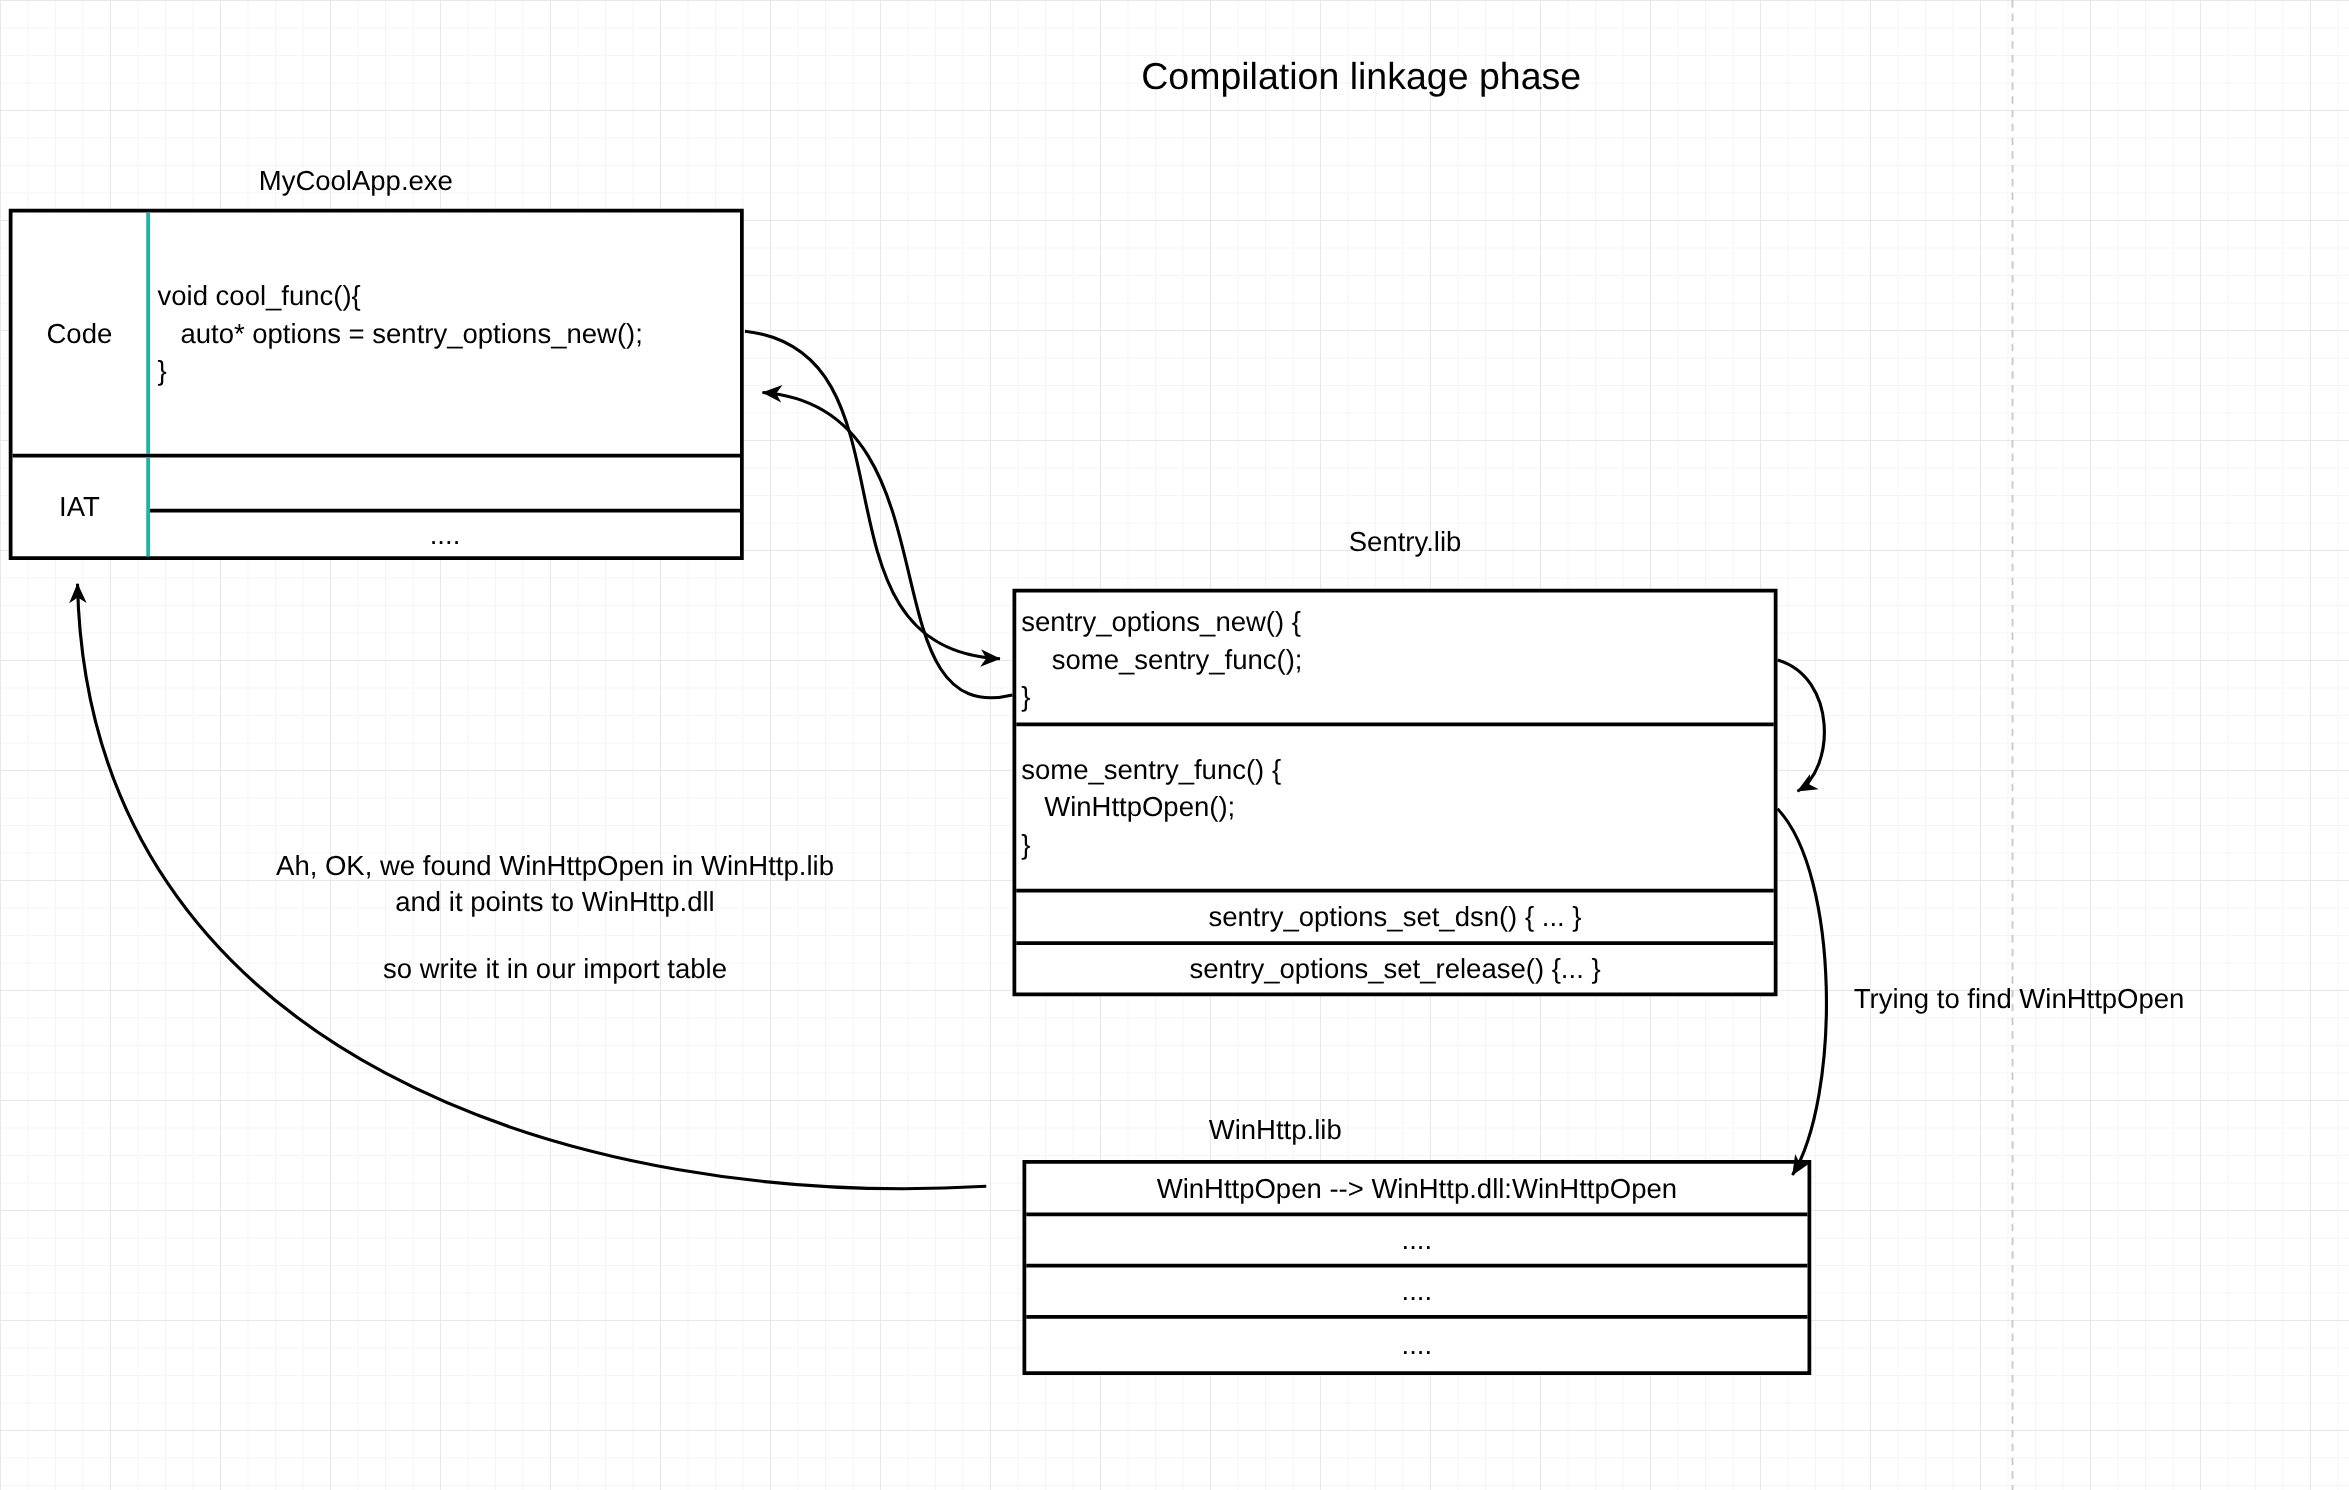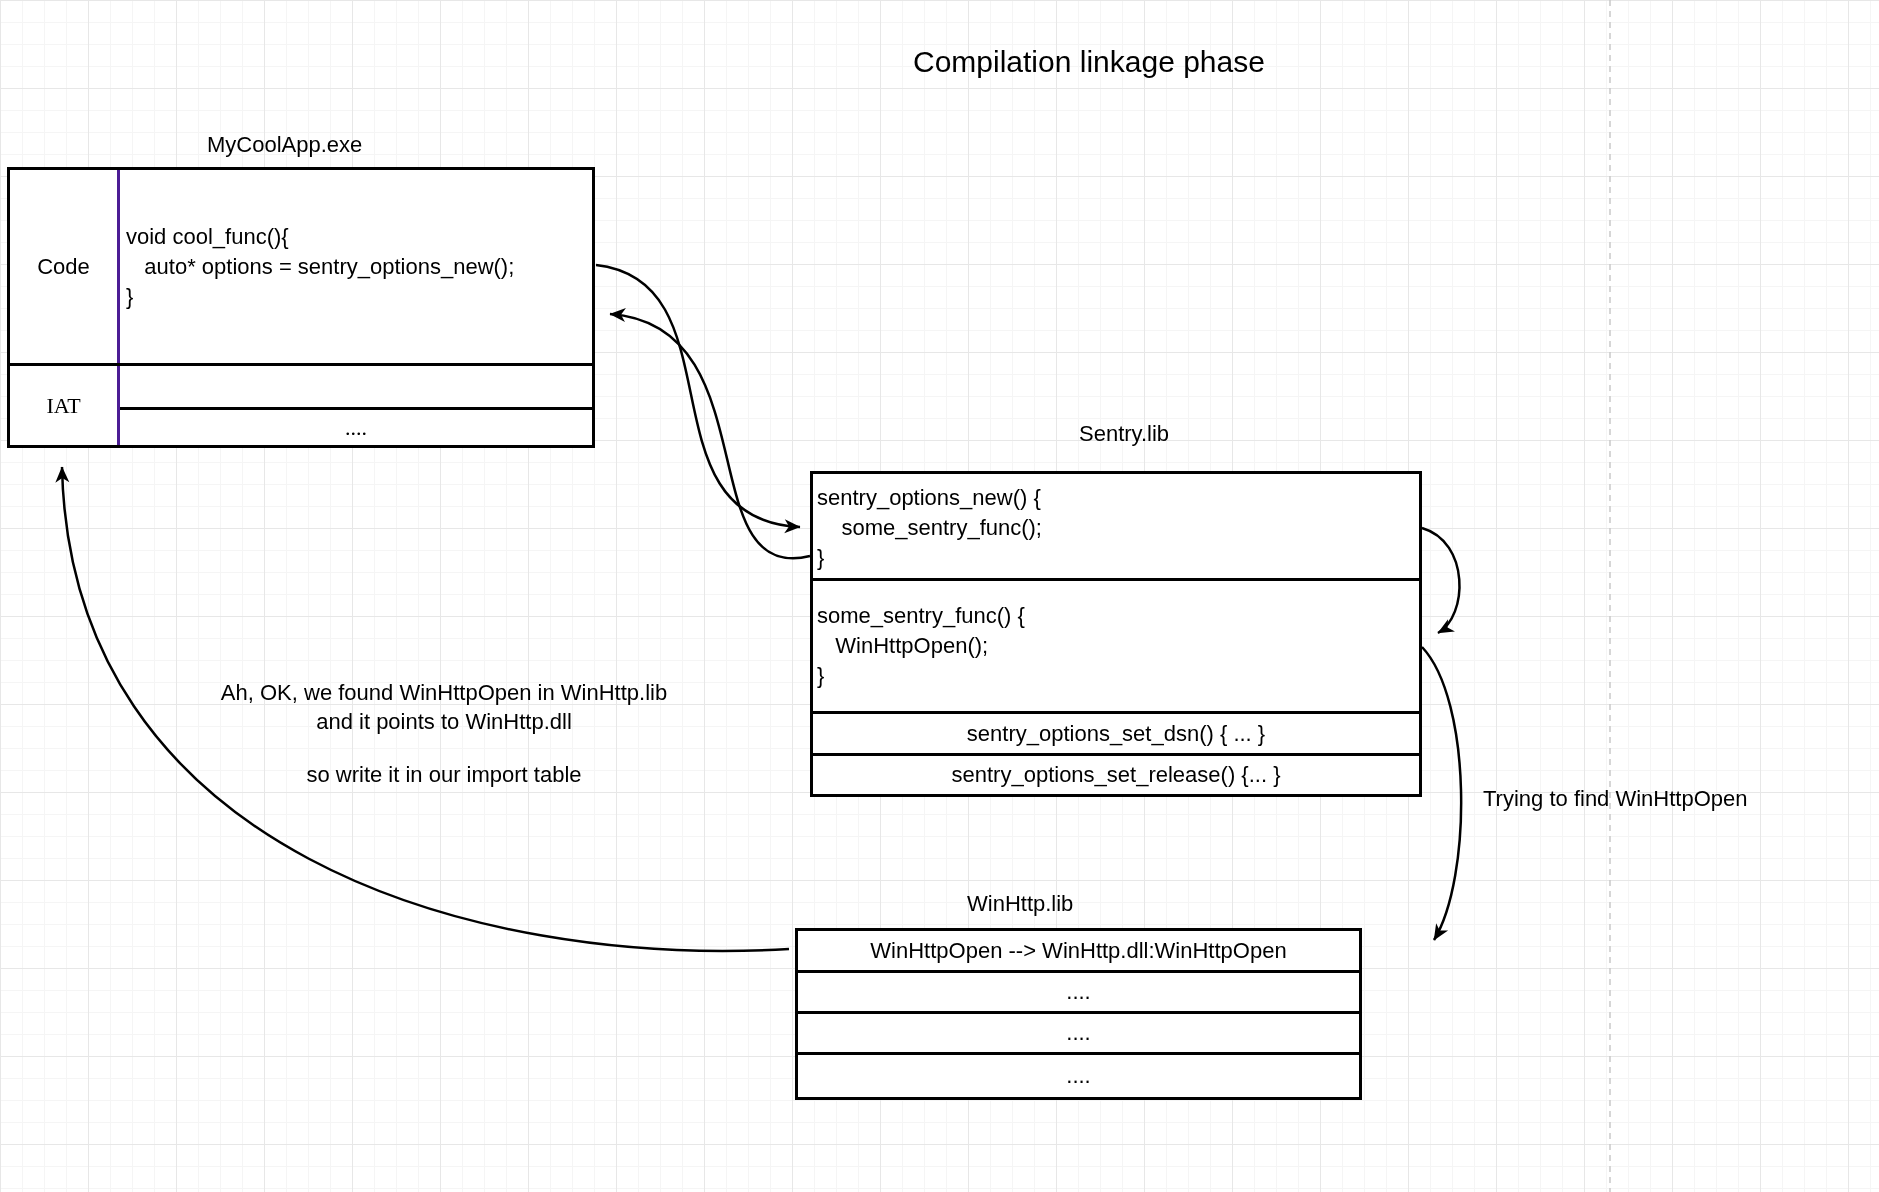--- a/index.html
+++ b/index.html
@@ -30,21 +30,21 @@
     left: 0; right: 0;
     display: flex;
     flex-direction: column;
     justify-content: center;
     text-align: right;
   }
   .cell.center { align-items: center; }
   .cell.left { align-items: flex-start; padding-left: 4px; }
   .cell .line { white-space: pre; line-height: 30px; }
   .divider-top { border-top: 3px solid #000; }
-  .divider-right { border-right: 3px solid #4c1d95; }
+  .divider-right { border-right: 3px solid #14b8a6; }
   .note { text-align: center; line-height: 29px; }
   svg.overlay {
     position: absolute;
     left: 0; top: 0;
     pointer-events: none;
   }
 </style>
 </head>
 <body>
 
@@ -57,21 +57,21 @@
   <div class="cell center divider-right" style="top:0; width:110px; height:193px; right:auto;">
     <div class="line">Code</div>
   </div>
 
   <div class="cell left" style="left:110px; top:0; height:193px; padding-left:6px;">
     <div class="line">void cool_func(){</div>
     <div class="line">   auto* options = sentry_options_new();</div>
     <div class="line">}</div>
   </div>
 
-  <div class="abs divider-top" style="left:0; right:0; top:193px; bottom:0;font-family:Liberation Serif, serif;">
+  <div class="abs divider-top" style="left:0; right:0; top:193px; bottom:0;">
     <div class="cell center divider-right" style="top:0; bottom:0; width:110px; height:100%; right:auto;">
       <div class="line">IAT</div>
     </div>
     <div class="cell center divider-top" style="left:110px; top:41px; bottom:0; height:auto;">
       <div class="line">....</div>
     </div>
   </div>
 </div>
 
 <div class="abs shape-label" style="left:1079px; top:421px;">Sentry.lib</div>
@@ -90,21 +90,21 @@
   <div class="cell center divider-top" style="top:237px; height:42px;">
     <div class="line">sentry_options_set_dsn() { ... }</div>
   </div>
   <div class="cell center divider-top" style="top:279px; bottom:0; height:auto;">
     <div class="line">sentry_options_set_release() {... }</div>
   </div>
 </div>
 
 <div class="abs shape-label" style="left:967px; top:891px;">WinHttp.lib</div>
 
-<div class="box" style="left:795px; top:928px; width:567px; height:172px;">
+<div class="box" style="left:818px; top:928px; width:631px; height:172px;">
   <div class="cell center" style="top:0; height:39px;">
     <div class="line">WinHttpOpen --&gt; WinHttp.dll:WinHttpOpen</div>
   </div>
   <div class="cell center divider-top" style="top:39px; height:41px;">
     <div class="line">....</div>
   </div>
   <div class="cell center divider-top" style="top:80px; height:41px;">
     <div class="line">....</div>
   </div>
   <div class="cell center divider-top" style="top:121px; bottom:0; height:auto;">

